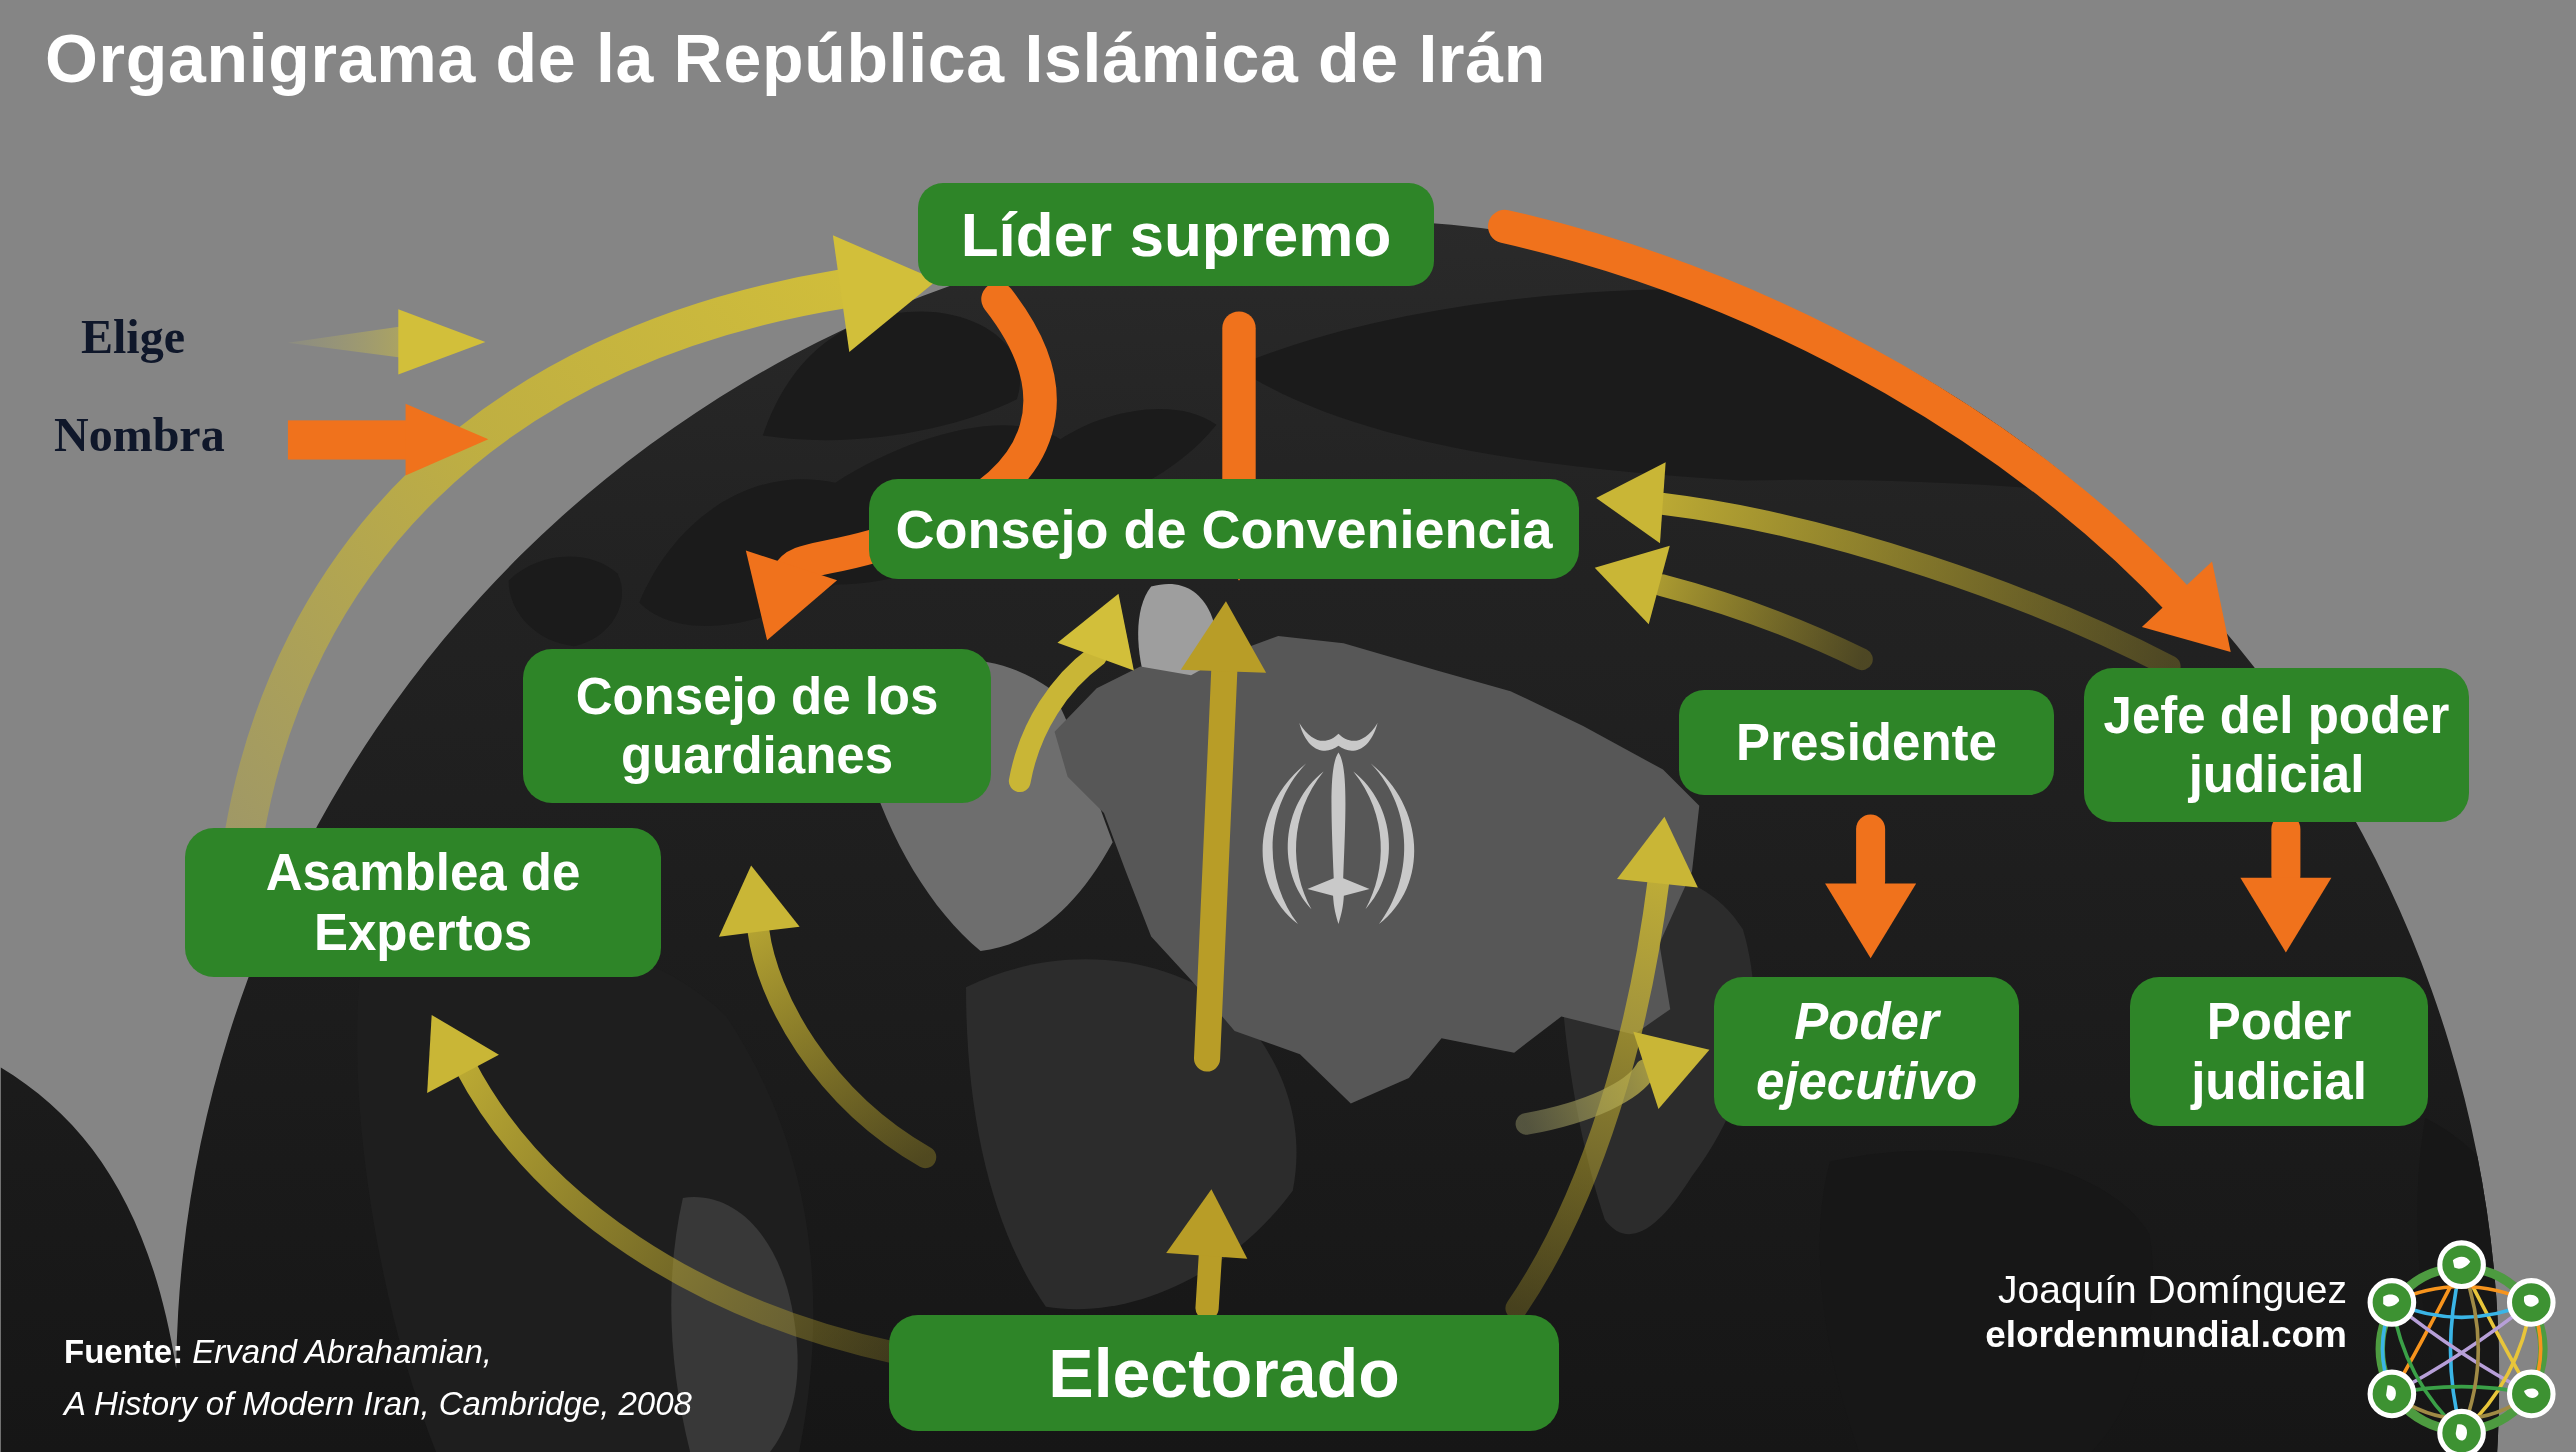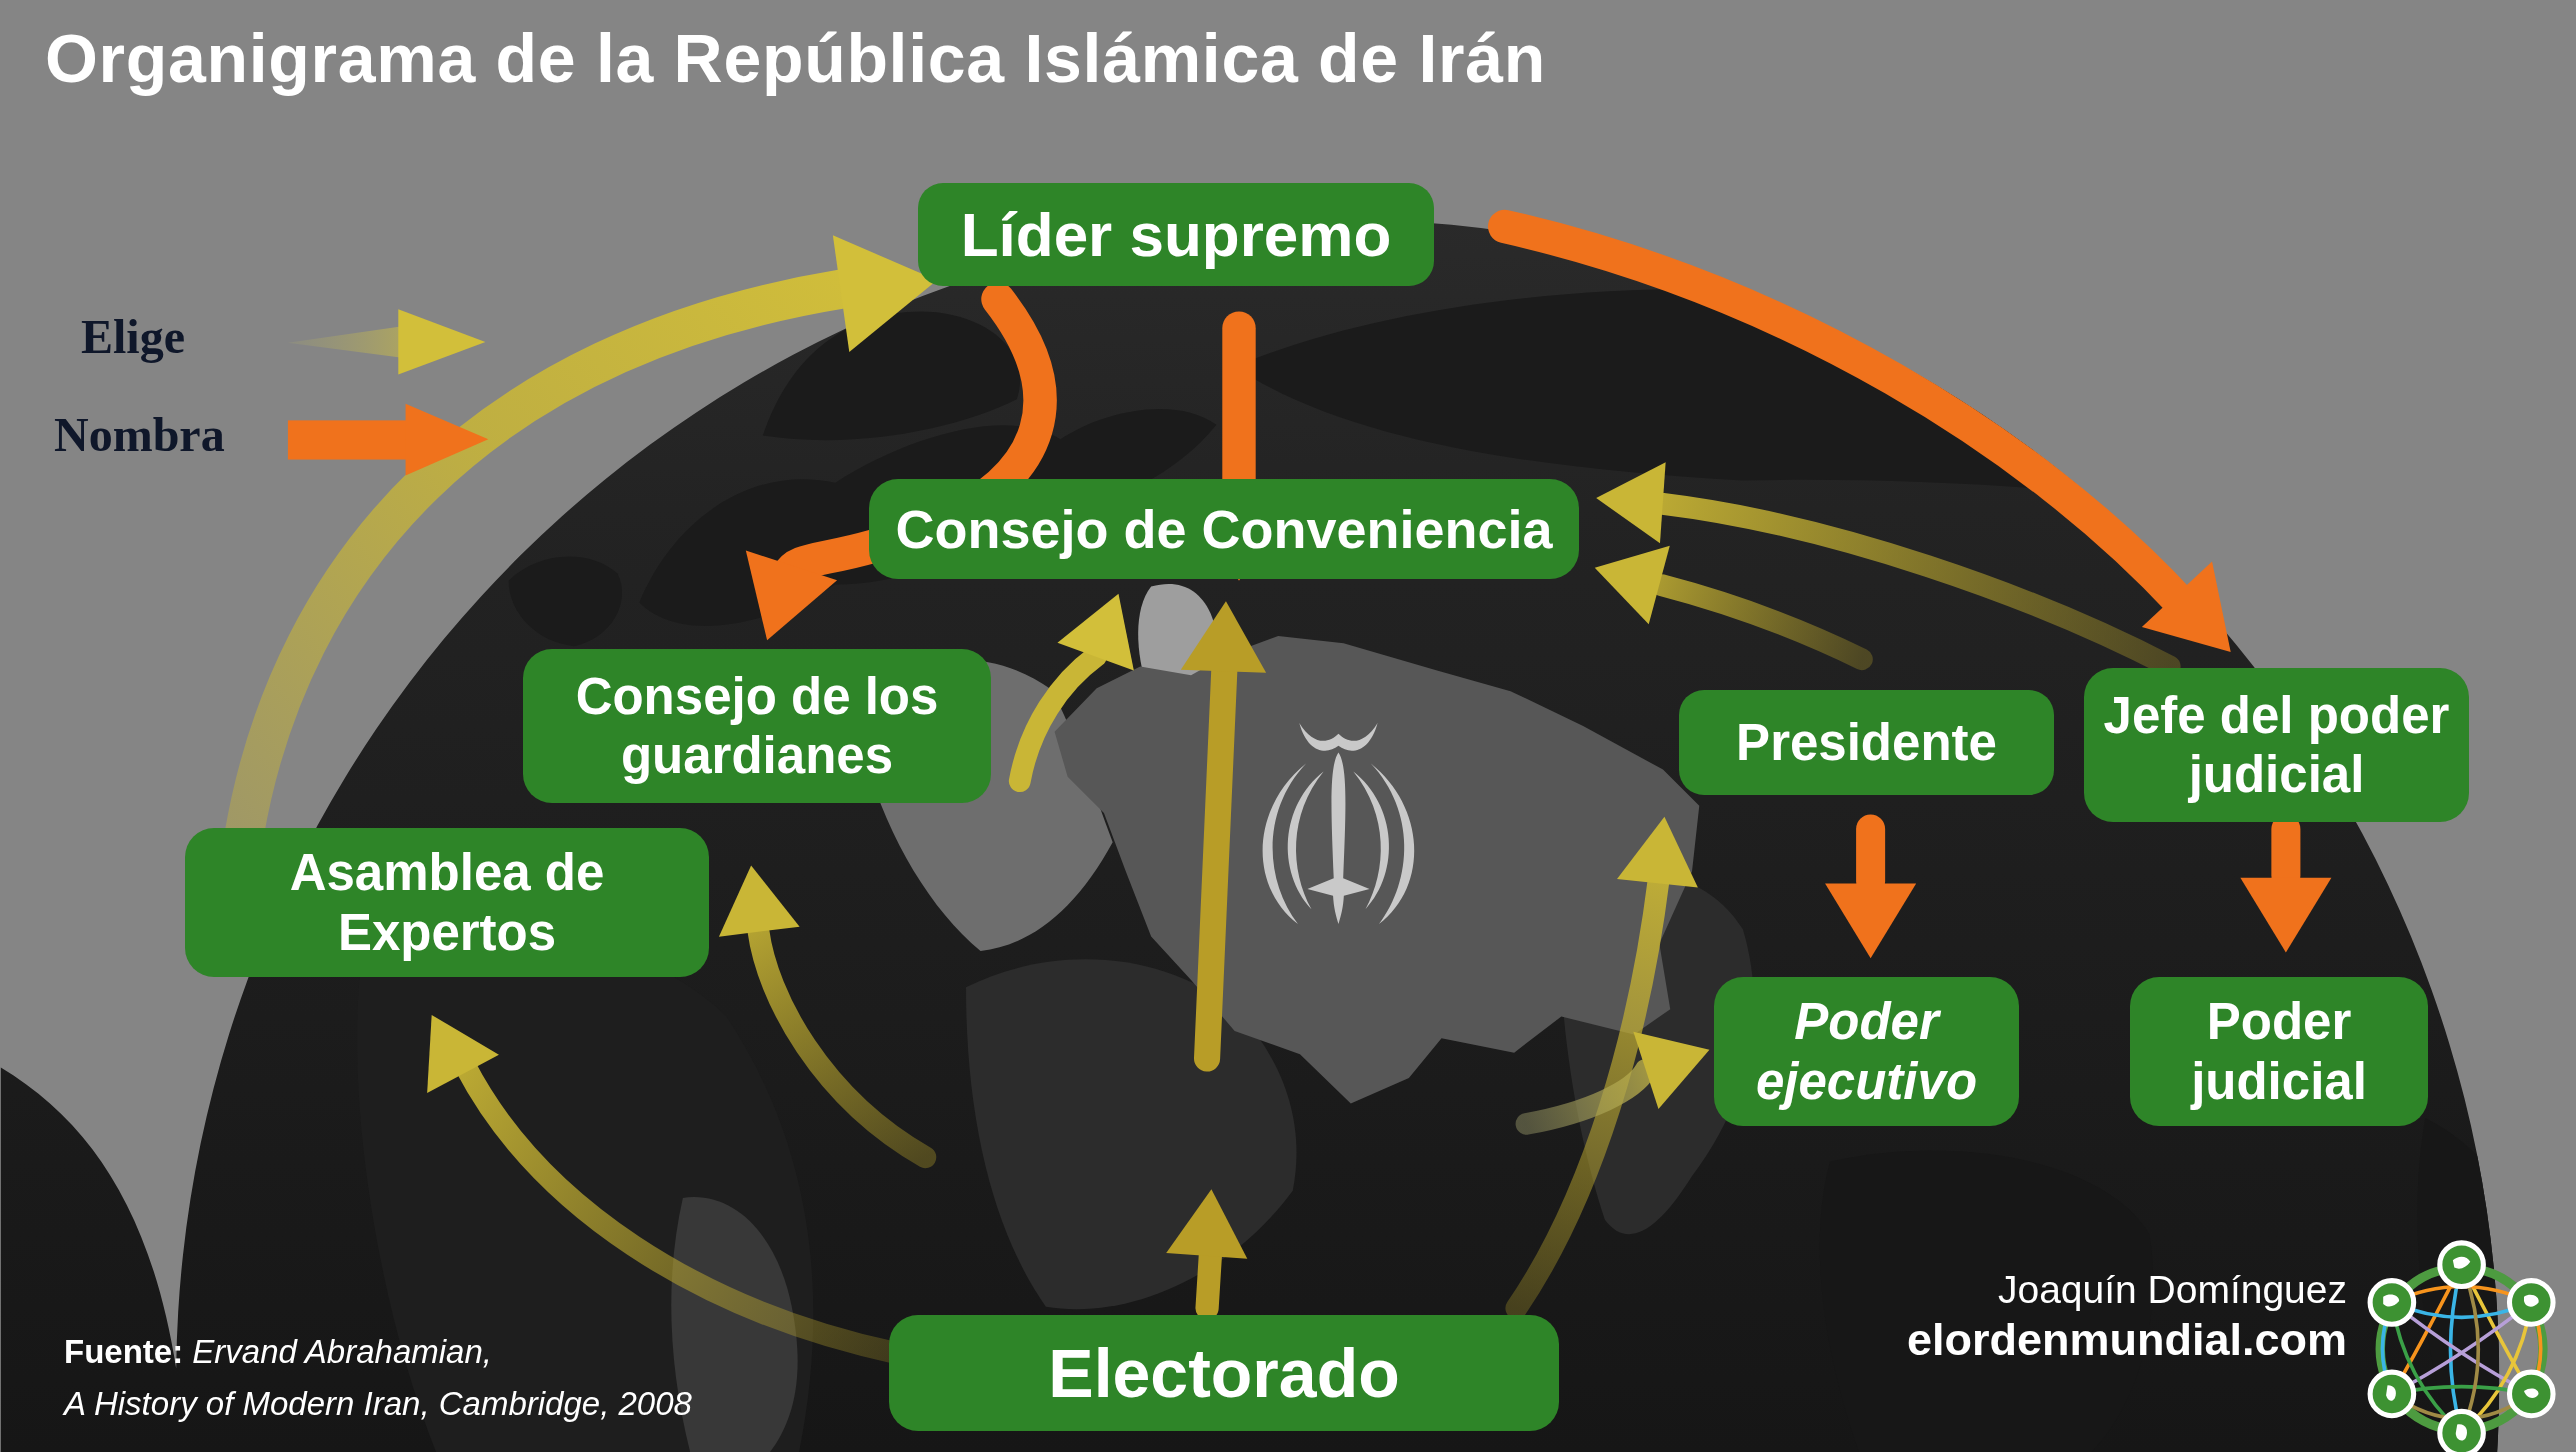--- a/index.html
+++ b/index.html
@@ -4,38 +4,38 @@
 <style>
   html,body{margin:0;padding:0;background:#4a4a4a;}
   #stage{position:relative;width:2576px;height:1452px;background:#858585;overflow:hidden;
          font-family:"Liberation Sans",sans-serif;}
   #bg{position:absolute;left:0;top:0;}
   .node{position:absolute;background:#2e8528;border-radius:29px;color:#ffffff;font-weight:bold;
         display:flex;align-items:center;justify-content:center;text-align:center;line-height:1.16;}
   #n-lider      {left:918px;top:183px;  width:516px;height:103px;font-size:62px;border-radius:25px;}
   #n-conveniencia{left:869px;top:479px; width:710px;height:100px;font-size:54px;}
   #n-guardianes {left:523px; top:649px;  width:468px;height:154px;font-size:51px;}
-  #n-asamblea   {left:185px; top:828px; width:524px;height:149px;font-size:51px;}
+  #n-asamblea   {left:185px; top:828px; width:476px;height:149px;font-size:51px;}
   #n-presidente {left:1679px;top:690px;  width:375px;height:105px;font-size:51px;border-radius:25px;}
   #n-jefe       {left:2084px;top:668px;  width:385px;height:154px;font-size:51px;}
   #n-ejecutivo  {left:1714px;top:977px; width:305px;height:149px;font-size:51px;font-style:italic;}
   #n-judicial   {left:2130px;top:977px; width:298px;height:149px;font-size:51px;}
   #n-legislativo{left:927px;top:1062px; width:596px;height:102px;font-size:54px;}
   #n-electorado {left:889px;top:1315px; width:670px;height:116px;font-size:68px;}
   #page-title{position:absolute;left:45px;top:19px;font-size:68px;font-weight:bold;color:#ffffff;
               letter-spacing:0.7px;white-space:nowrap;}
   .legend-label{position:absolute;color:#0f172a;font-weight:bold;font-size:48px;font-family:Liberation Serif, serif;}
   #legend-elige {left:81px;top:309px;}
   #legend-nombra{left:54px; top:407px;}
   #source{position:absolute;left:64px;top:1326px;color:#ffffff;font-size:33px;line-height:1.58;}
   #source i{font-style:italic;font-weight:300;}
   #source b{font-style:normal;font-weight:bold;}
   #credit{position:absolute;right:229px;top:1269px;text-align:right;color:#ffffff;}
   #credit .author{font-size:39px;font-weight:400;line-height:1.1;}
-  #credit .site{font-size:45px;font-weight:bold;line-height:1.25;}
+  #credit .site{font-size:37px;font-weight:bold;line-height:1.25;}
 </style>
 </head>
 <body>
 
 <div id="stage">
 
 <svg id="bg" width="2576" height="1452" viewBox="0 0 3547 2000">
   <defs>
     <linearGradient id="globeShade" x1="0" y1="0" x2="0" y2="1">
       <stop offset="0" stop-color="#2f2f2f"></stop>

